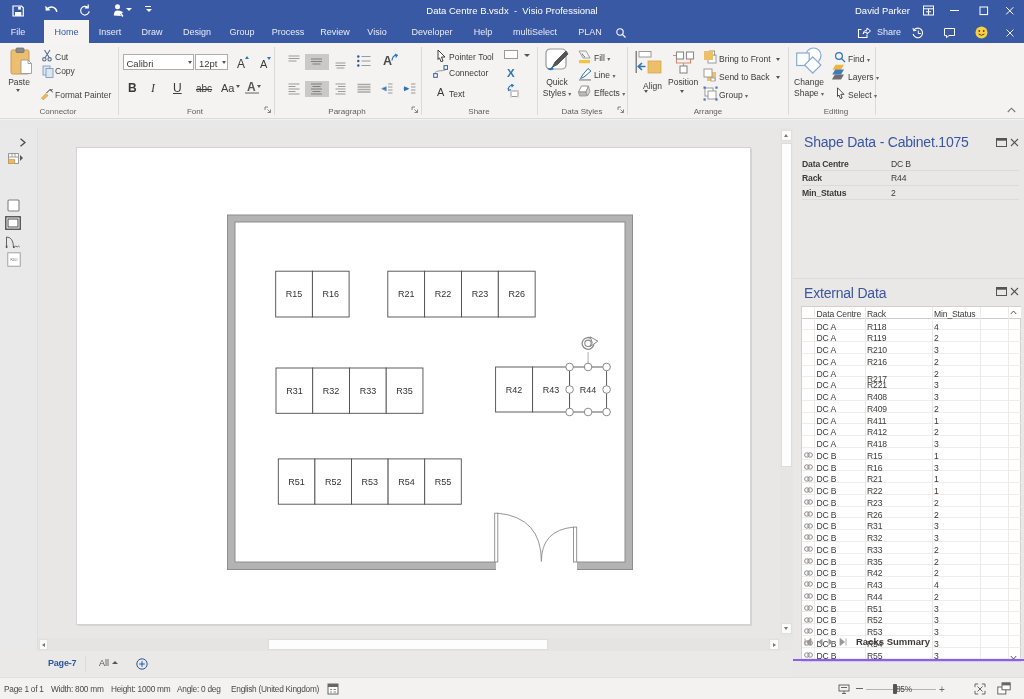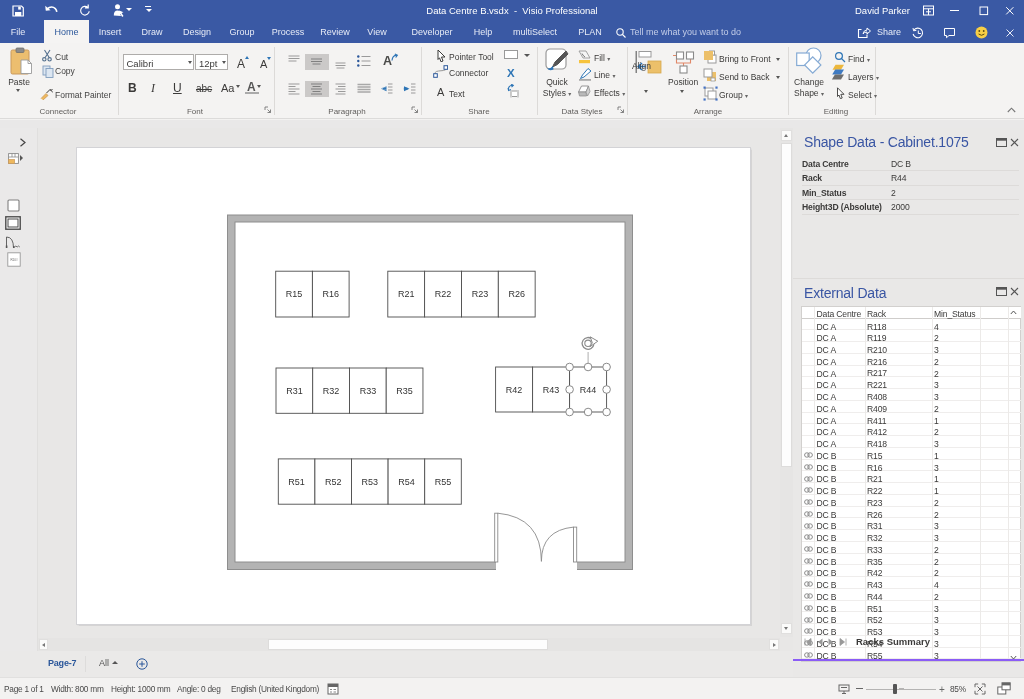--- a/index.html
+++ b/index.html
@@ -69,30 +69,29 @@
 </div>
 <div class="abs" id="tabrow">
   <div class="tab" style="left:5px;width:26px">File</div>
   <div id="hometab">Home</div>
   <div class="tab" style="left:96px;width:28px">Insert</div>
   <div class="tab" style="left:139px;width:26px">Draw</div>
   <div class="tab" style="left:181px;width:32px">Design</div>
   <div class="tab" style="left:229px;width:26px">Group</div>
   <div class="tab" style="left:270px;width:36px">Process</div>
   <div class="tab" style="left:319px;width:32px">Review</div>
-  <div class="tab" style="left:364px;width:26px">View</div>
+  <div class="tab" style="left:364px;width:26px">Visio</div>
   <div class="tab" style="left:409px;width:46px">Developer</div>
   <div class="tab" style="left:471px;width:24px">Help</div>
   <div class="tab" style="left:510px;width:50px">multiSelect</div>
   <div class="tab" style="left:576px;width:28px">PLAN</div>
   <svg class="abs" style="left:615px;top:5px" width="12" height="12" viewBox="0 0 12 12">
     <circle cx="5" cy="5" r="3.2" fill="none" stroke="#fff" stroke-width="1.1"></circle>
       <path d="M7.5 7.5 L10.5 10.5" stroke="#fff" stroke-width="1.1"></path>
   </svg>
-  <div class="tab" style="left:630px;width:180px;text-align:left;color:#c3cde8">Tell me what you want to do</div>
   <svg class="abs" style="left:857px;top:4px" width="14" height="13" viewBox="0 0 14 13">
     <path d="M4.5 3.5 h-3 v8 h8.5 v-3" fill="none" stroke="#fff" stroke-width="1.1"></path>
     <path d="M6 8 q0.5 -3.8 4 -4 v-2 l3.5 3 l-3.5 3 v-2 q-2.8 0 -4 2" fill="none" stroke="#fff" stroke-width="1"></path>
   </svg>
   <div class="tab" style="left:874px;width:30px">Share</div>
   <svg class="abs" style="left:912px;top:5px" width="12" height="12" viewBox="0 0 12 12">
     <path d="M1.8 3.2 a4.8 4.8 0 1 1 -0.7 3.8" fill="none" stroke="#fff" stroke-width="1.1"></path>
     <path d="M1 1 l0.6 2.8 l2.8 -0.5" fill="none" stroke="#fff" stroke-width="1"></path>
     <path d="M6.3 3.5 v3 h2.6" fill="none" stroke="#fff" stroke-width="1"></path>
   </svg>
@@ -272,21 +271,21 @@
   <svg class="abs" style="left:617px;top:63px" width="8" height="8" viewBox="0 0 8 8">
       <path d="M1 1 v3 M1 1 h3 M3.5 3.5 L6.5 6.5 M6.5 3.5 v3 h-3" fill="none" stroke="#777" stroke-width="0.9"></path>
     </svg>
 
   <svg class="abs" style="left:635px;top:7px" width="27" height="24" viewBox="0 0 27 24">
     <path d="M1.2 1 v22" stroke="#666" stroke-width="1.2"></path>
     <rect x="4" y="1.5" width="12" height="5.5" fill="#fff" stroke="#9a9a9a" stroke-width="1"></rect>
     <path d="M3.5 16.5 h7 M7 13 L3.3 16.5 L7 20" fill="none" stroke="#2e75b6" stroke-width="1.7"></path>
     <rect x="13" y="11" width="13" height="12" fill="#ecc06a" stroke="#d8a84e" stroke-width="0.8"></rect>
   </svg>
-  <div class="rtxt" style="left:632px;top:18px;width:30px;text-align:left;color:#3b3a39">Align</div>
+  <div class="rtxt" style="left:632px;top:38px;width:30px;text-align:right;color:#3b3a39">Align</div>
   <div class="abs" style="left:644px;top:47px;width:0;height:0;border-left:2.8px solid transparent;border-right:2.8px solid transparent;border-top:3.2px solid #555"></div>
   <svg class="abs" style="left:672px;top:8px" width="23" height="23" viewBox="0 0 23 23">
     <path d="M4.5 8 v4 h7 M18.5 8 v4 h-7 M11.5 12 v3 M1 4.5 h4 M18 4.5 h4" fill="none" stroke="#e08868" stroke-width="1.1"></path>
     <rect x="4.5" y="1" width="7" height="7" fill="#fff" stroke="#8a8a8a" stroke-width="1.1"></rect>
     <rect x="14.5" y="1" width="7" height="7" fill="#fff" stroke="#8a8a8a" stroke-width="1.1"></rect>
     <rect x="8" y="15" width="7" height="7" fill="#fff" stroke="#8a8a8a" stroke-width="1.1"></rect>
   </svg>
   <div class="rtxt" style="left:668px;top:34px;width:30px;text-align:center;color:#3b3a39">Position</div>
   <div class="abs" style="left:680px;top:47px;width:0;height:0;border-left:2.8px solid transparent;border-right:2.8px solid transparent;border-top:3.2px solid #555"></div>
   <svg class="abs" style="left:703px;top:7px" width="14" height="14" viewBox="0 0 14 14">
@@ -474,21 +473,20 @@
       <rect x="0.5" y="0.5" width="10" height="8" fill="none" stroke="#555" stroke-width="1"></rect>
       <rect x="0.5" y="0.5" width="10" height="2.2" fill="#555"></rect>
     </svg>
   <svg class="abs" style="left:217px;top:10px" width="9" height="9" viewBox="0 0 9 9">
       <path d="M1 1 L8 8 M8 1 L1 8" stroke="#555" stroke-width="1.1"></path>
     </svg>
   <div class="abs" style="left:9px;top:29px;width:217px;font-size:8.6px;letter-spacing:-0.15px;color:#3b3a39">
     <div style="height:14.4px;line-height:14.4px;border-bottom:1px solid #dddbd9;position:relative"><b>Data Centre</b><span style="position:absolute;left:89px">DC B</span></div>
     <div style="height:14.4px;line-height:14.4px;border-bottom:1px solid #dddbd9;position:relative"><b>Rack</b><span style="position:absolute;left:89px">R44</span></div>
     <div style="height:14.4px;line-height:14.4px;border-bottom:1px solid #dddbd9;position:relative"><b>Min_Status</b><span style="position:absolute;left:89px">2</span></div>
-    <div style="height:14.4px;line-height:14.4px;border-bottom:1px solid #dddbd9;position:relative"><b>Height3D (Absolute)</b><span style="position:absolute;left:89px">2000</span></div>
   </div>
   <div class="abs" style="left:0;top:150px;width:231px;height:1px;background:#dddbd9"></div>
 
   <div class="ptitle" style="left:11px;top:157px">External Data</div>
   <svg class="abs" style="left:203px;top:159px" width="11" height="9" viewBox="0 0 11 9">
       <rect x="0.5" y="0.5" width="10" height="8" fill="none" stroke="#555" stroke-width="1"></rect>
       <rect x="0.5" y="0.5" width="10" height="2.2" fill="#555"></rect>
     </svg>
   <svg class="abs" style="left:217px;top:159px" width="9" height="9" viewBox="0 0 9 9">
       <path d="M1 1 L8 8 M8 1 L1 8" stroke="#555" stroke-width="1.1"></path>
@@ -518,21 +516,21 @@
         <span style="position:absolute;left:65px;top:2.9px">R210</span>
         <span style="position:absolute;left:132px;top:2.9px">3</span>
       </div>
       <div style="position:absolute;left:0;top:47.45px;width:218.5px;height:11.75px;border-bottom:1px solid #efedec;">
         <span style="position:absolute;left:14.5px;top:2.9px">DC A</span>
         <span style="position:absolute;left:65px;top:2.9px">R216</span>
         <span style="position:absolute;left:132px;top:2.9px">2</span>
       </div>
       <div style="position:absolute;left:0;top:59.20px;width:218.5px;height:11.75px;border-bottom:1px solid #efedec;">
         <span style="position:absolute;left:14.5px;top:2.9px">DC A</span>
-        <span style="position:absolute;left:65px;top:2px">R217</span>
+        <span style="position:absolute;left:65px;top:8px">R217</span>
         <span style="position:absolute;left:132px;top:2.9px">2</span>
       </div>
       <div style="position:absolute;left:0;top:70.95px;width:218.5px;height:11.75px;border-bottom:1px solid #efedec;">
         <span style="position:absolute;left:14.5px;top:2.9px">DC A</span>
         <span style="position:absolute;left:65px;top:2.9px">R221</span>
         <span style="position:absolute;left:132px;top:2.9px">3</span>
       </div>
       <div style="position:absolute;left:0;top:82.70px;width:218.5px;height:11.75px;border-bottom:1px solid #efedec;">
         <span style="position:absolute;left:14.5px;top:2.9px">DC A</span>
         <span style="position:absolute;left:65px;top:2.9px">R408</span>
@@ -805,21 +803,21 @@
   </svg>
   <svg class="abs" style="left:838px;top:5px" width="12" height="12" viewBox="0 0 12 12">
     <rect x="1" y="2" width="10" height="6" fill="none" stroke="#666" stroke-width="1"></rect>
     <path d="M3 4.5 h6 M6 8 v2.5 M4 10.5 h4" stroke="#666" stroke-width="1"></path>
   </svg>
   <div class="abs" style="left:856px;top:10px;width:7px;height:1.4px;background:#666"></div>
   <div class="abs" style="left:866px;top:10.5px;width:70px;height:1px;background:#b5b4b3"></div>
   <div class="abs" style="left:899px;top:10px;width:5px;height:2px;background:#b5b4b3"></div>
   <div class="abs" style="left:893px;top:6px;width:4px;height:10px;background:#555;border-radius:1px"></div>
   <div class="abs" style="left:939px;top:6px;font-size:10px;color:#666">+</div>
-  <div class="st" style="left:950px">85%</div>
+  <div class="st" style="left:896px">85%</div>
   <svg class="abs" style="left:974px;top:5px" width="12" height="12" viewBox="0 0 12 12">
     <g stroke="#666" stroke-width="1" fill="none">
       <path d="M4.2 1 H1 V4.2 M7.8 1 H11 V4.2 M1 7.8 V11 H4.2 M11 7.8 V11 H7.8"></path>
       <path d="M3.5 3.5 L8.5 8.5 M8.5 3.5 L3.5 8.5" stroke-width="1"></path>
     </g>
   </svg>
   <svg class="abs" style="left:997px;top:4px" width="14" height="13" viewBox="0 0 14 13">
     <rect x="0.8" y="5" width="8" height="7" fill="#fff" stroke="#666" stroke-width="1"></rect>
     <rect x="5" y="0.8" width="8.2" height="7" fill="#fff" stroke="#666" stroke-width="1"></rect>
     <rect x="5" y="0.8" width="8.2" height="2.6" fill="#666"></rect>

